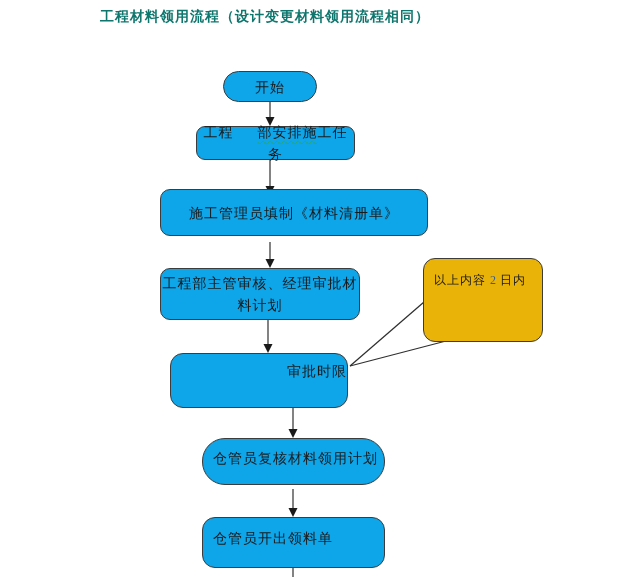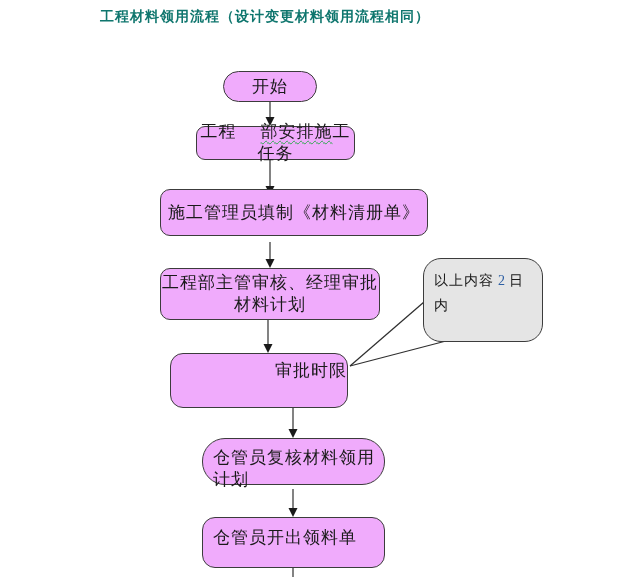--- a/index.html
+++ b/index.html
@@ -19,58 +19,58 @@
     top: 8px;
     font-size: 14px;
     font-weight: bold;
     letter-spacing: 1px;
     white-space: nowrap;
     color: #0f766e;
   }
   .node {
     position: absolute;
     border: 1.5px solid #3c3c3c;
-    background: #f0abfc;
-    font-size: 17px;
+    background: #0ea5e9;
+    font-size: 14px;
     letter-spacing: 1px;
     line-height: 22px;
     color: #1a1a1a;
   }
   .node.centered {
     display: flex;
     align-items: center;
     justify-content: center;
     text-align: center;
   }
   .terminator {
     left: 223px; top: 71px; width: 94px; height: 31px;
     border-radius: 16px;
   }
   .step-1 { left: 196px; top: 126px; width: 159px; height: 34px; border-radius: 9px; }
   .step-2 { left: 160px; top: 189px; width: 268px; height: 47px; border-radius: 10px; }
-  .step-3 { left: 160px; top: 268px; width: 220px; height: 52px; border-radius: 10px; }
+  .step-3 { left: 160px; top: 268px; width: 200px; height: 52px; border-radius: 10px; }
   .step-4 {
     left: 170px; top: 353px; width: 178px; height: 55px; border-radius: 13px;
     text-align: right; padding-top: 6px;
   }
   .step-5 {
     left: 202px; top: 438px; width: 183px; height: 47px; border-radius: 23px;
     padding: 8px 2px 0 10px;
   }
   .step-6 {
     left: 202px; top: 517px; width: 183px; height: 51px; border-radius: 13px;
     padding: 9px 2px 16px 10px;
   }
   .callout {
     position: absolute;
     left: 423px; top: 258px; width: 120px; height: 84px;
     border: 1.5px solid #3c3c3c;
-    border-radius: 18px;
-    background: #e5e5e5;
-    font-size: 14px;
+    border-radius: 12px;
+    background: #eab308;
+    font-size: 12px;
     letter-spacing: 1px;
     line-height: 24px;
     padding: 9px 6px 0 10px;
   }
   .accent-num {
     font-family: "Liberation Serif", "DejaVu Serif", serif;
     color: #2e5fa3;
     margin: 0 4px;
     letter-spacing: 0;
   }

